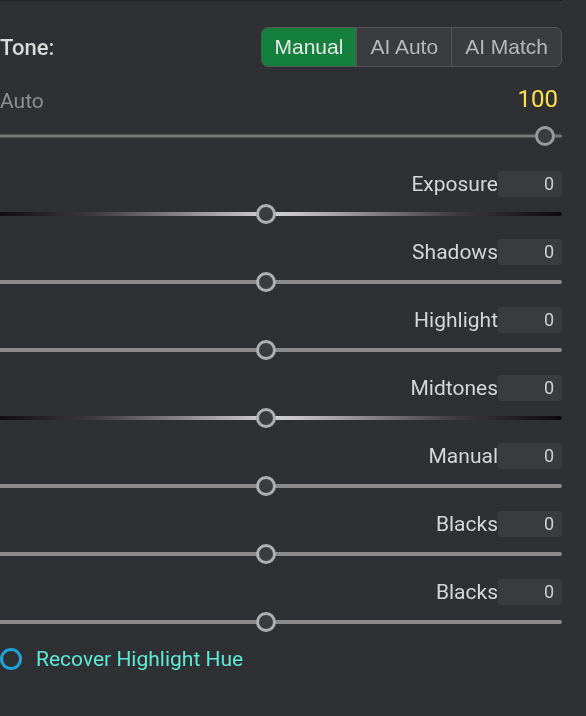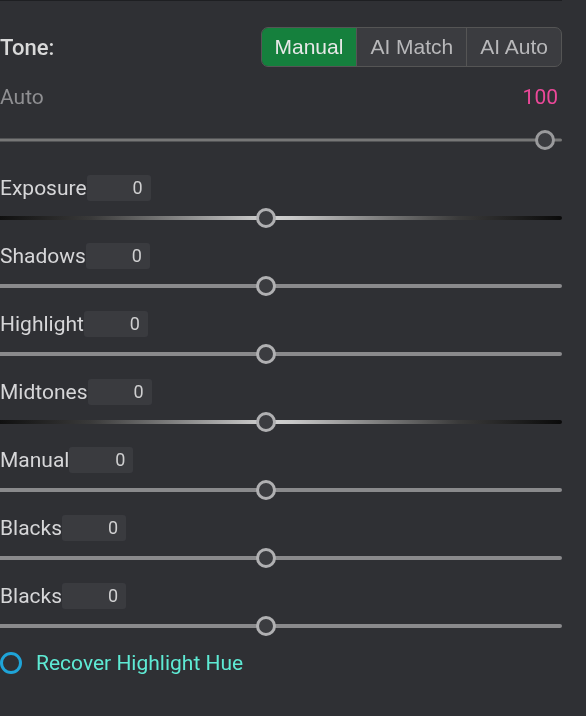--- a/index.html
+++ b/index.html
@@ -6,31 +6,31 @@
   .panel{width:574px;height:716px;box-sizing:border-box;padding:0 12px 12px 0;position:relative}
   .topdiv{height:6px;border-top:1px solid #1e1f22;margin-bottom:20px}
 
   .tone-row{display:flex;align-items:center;justify-content:space-between;margin-bottom:18px}
   .tone-label{font-size:22px;color:#d9d9d9;font-weight:500}
   .seg{display:flex;border:1px solid #555;border-radius:7px;overflow:hidden;background:#3b3c40}
   .seg button{appearance:none;border:none;background:transparent;color:#b8b8ba;font-size:21px;padding:7px 13px;cursor:pointer}
   .seg button.active{background:#15803d;color:#e8e8e8}
   .seg button:not(:first-child){border-left:1px solid #555}
 
-  .auto-row{display:flex;align-items:flex-end;justify-content:space-between;margin-bottom:24px;margin-top:4px}
+  .auto-row{display:flex;align-items:flex-end;justify-content:space-between;margin-bottom:16px;margin-top:4px}
   .auto-label{font-size:21px;color:#8f8f92}
-  .auto-val{font-size:21px;color:#ec4899;padding-right:4px}
+  .auto-val{font-size:24px;color:#fde047;padding-right:4px}
 
   .track{position:relative;height:14px;margin-bottom:28px;margin-left:-12px;margin-right:0}
   .track .bar{position:absolute;left:0;right:0;top:50%;transform:translateY(-50%);height:3px;background:#777;border-radius:2px}
   .track .thumb{position:absolute;top:50%;transform:translate(-50%,-50%);width:20px;height:20px;border-radius:50%;background:#3b3c40;border:3px solid #9a9a9c;box-sizing:border-box}
 
   .group{margin-top:6px}
   .slrow{position:relative;margin-bottom:6px}
-  .slhead{display:flex;align-items:center;justify-content:flex-start;margin-bottom:10px}
+  .slhead{display:flex;align-items:center;justify-content:flex-end;margin-bottom:10px}
   .slname{font-size:21px;color:#d6d6d8}
   .valbox{width:56px;height:26px;background:#3a3b3f;color:#cfcfd0;font-size:18px;text-align:right;padding-right:8px;border-radius:3px;line-height:26px}
   .sltrack{position:relative;height:14px;margin-left:-12px;margin-right:0;margin-bottom:18px}
   .sltrack .bar{position:absolute;left:0;right:0;top:50%;transform:translateY(-50%);height:4px;border-radius:2px}
   .sltrack .thumb{position:absolute;top:50%;transform:translate(-50%,-50%);width:20px;height:20px;border-radius:50%;background:#3b3c40;border:3px solid #b0b0b2;box-sizing:border-box}
   .bar.grad{background:linear-gradient(90deg,#0a0a0a 0%,#3a3a3a 18%,#c8c8c8 47%,#d0d0d0 50%,#c8c8c8 53%,#3a3a3a 82%,#0a0a0a 100%)}
   .bar.plain{background:#8a8a8c}
 
   .check-row{display:flex;align-items:center;gap:14px;margin-top:8px}
   .chk{width:22px;height:22px;border:3px solid #1fa4d8;border-radius:50%;box-sizing:border-box;background:transparent}
@@ -39,22 +39,22 @@
 </head>
 <body>
 
 <div class="panel">
   <div class="topdiv"></div>
 
   <div class="tone-row">
     <span class="tone-label">Tone:</span>
     <div class="seg">
       <button class="active">Manual</button>
+      <button>AI Auto</button>
       <button>AI Match</button>
-      <button>AI Auto</button>
     </div>
   </div>
 
   <div class="auto-row">
     <span class="auto-label">Auto</span>
     <span class="auto-val">100</span>
   </div>
   <div class="track">
     <div class="bar"></div>
     <div class="thumb" style="left:97%"></div>

